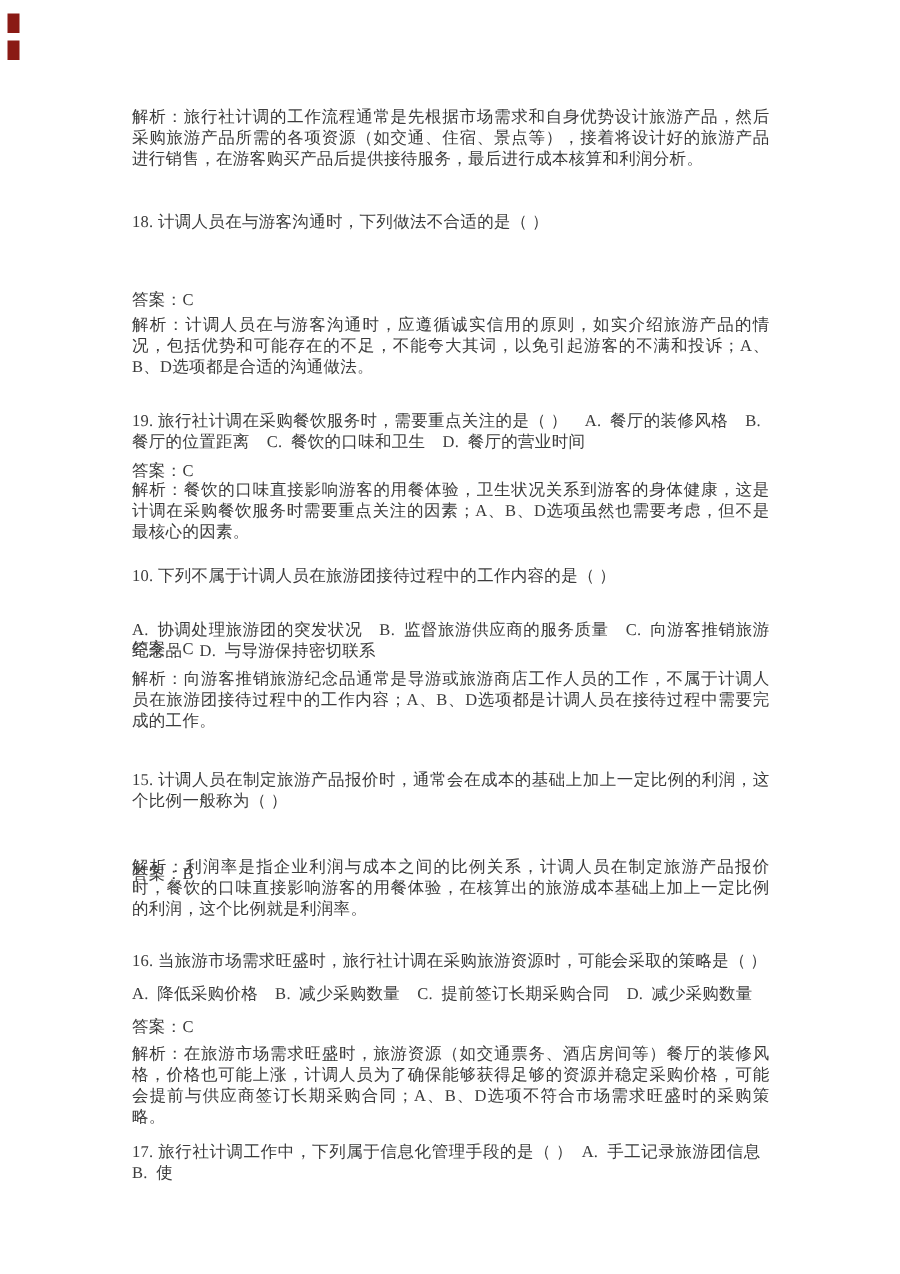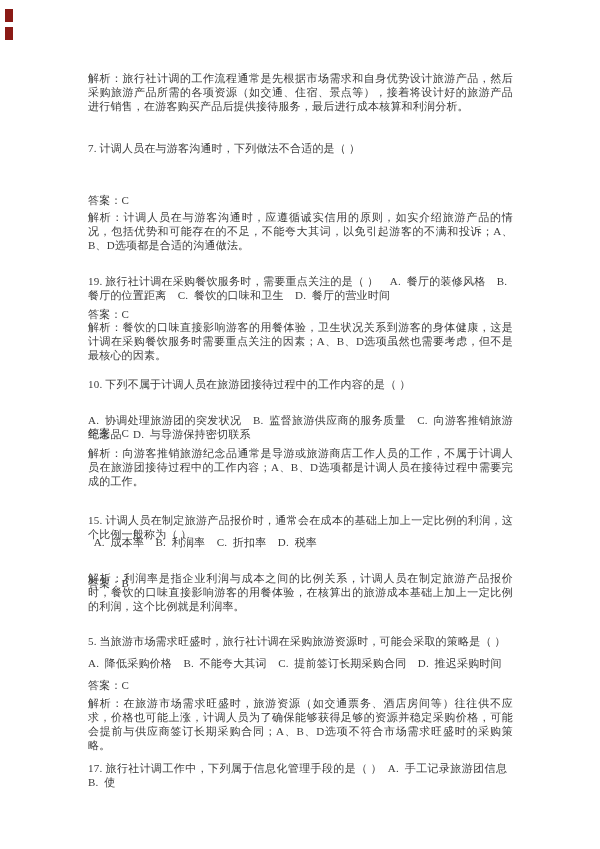--- a/index.html
+++ b/index.html
@@ -39,38 +39,37 @@
 </head>
 <body>
 
 <div class="page">
 
   <div class="red-mark m1"></div>
   <div class="red-mark m2"></div>
 
   <div class="blk" style="top:71px">解析：旅行社计调的工作流程通常是先根据市场需求和自身优势设计旅游产品，然后采购旅游产品所需的各项资源（如交通、住宿、景点等），接着将设计好的旅游产品进行销售，在游客购买产品后提供接待服务，最后进行成本核算和利润分析。</div>
 
-  <div class="blk" style="top:141px">7. 计调人员在与游客沟通时，下列做法不合适的是（ ）</div>
+  <div class="blk" style="top:141px">18. 计调人员在与游客沟通时，下列做法不合适的是（ ）</div>
   <div class="blk" style="top:193px">答案：C</div>
   <div class="blk" style="top:210px">解析：计调人员在与游客沟通时，应遵循诚实信用的原则，如实介绍旅游产品的情况，包括优势和可能存在的不足，不能夸大其词，以免引起游客的不满和投诉；A、B、D选项都是合适的沟通做法。</div>
 
   <div class="blk" style="top:274px">19. 旅行社计调在采购餐饮服务时，需要重点关注的是（ ）  A. 餐厅的装修风格  B. 餐厅的位置距离  C. 餐饮的口味和卫生  D. 餐厅的营业时间</div>
   <div class="blk" style="top:307px">答案：C</div>
   <div class="blk" style="top:320px">解析：餐饮的口味直接影响游客的用餐体验，卫生状况关系到游客的身体健康，这是计调在采购餐饮服务时需要重点关注的因素；A、B、D选项虽然也需要考虑，但不是最核心的因素。</div>
 
   <div class="blk" style="top:377px">10. 下列不属于计调人员在旅游团接待过程中的工作内容的是（ ）</div>
   <div class="blk" style="top:413px">A. 协调处理旅游团的突发状况  B. 监督旅游供应商的服务质量  C. 向游客推销旅游纪念品  D. 与导游保持密切联系</div>
   <div class="blk" style="top:426px">答案：C</div>
   <div class="blk" style="top:446px">解析：向游客推销旅游纪念品通常是导游或旅游商店工作人员的工作，不属于计调人员在旅游团接待过程中的工作内容；A、B、D选项都是计调人员在接待过程中需要完成的工作。</div>
 
   <div class="blk" style="top:513px">15. 计调人员在制定旅游产品报价时，通常会在成本的基础上加上一定比例的利润，这个比例一般称为（ ）</div>
-  <div class="blk" style="top:535px"> A. 成本率  B. 利润率  C. 折扣率  D. 税率</div>
   <div class="blk" style="top:576px">答案：B</div>
   <div class="blk" style="top:571px">解析：利润率是指企业利润与成本之间的比例关系，计调人员在制定旅游产品报价时，餐饮的口味直接影响游客的用餐体验，在核算出的旅游成本基础上加上一定比例的利润，这个比例就是利润率。</div>
 
-  <div class="blk" style="top:634px">5. 当旅游市场需求旺盛时，旅行社计调在采购旅游资源时，可能会采取的策略是（ ）</div>
-  <div class="blk" style="top:656px">A. 降低采购价格  B. 不能夸大其词  C. 提前签订长期采购合同  D. 推迟采购时间</div>
+  <div class="blk" style="top:634px">16. 当旅游市场需求旺盛时，旅行社计调在采购旅游资源时，可能会采取的策略是（ ）</div>
+  <div class="blk" style="top:656px">A. 降低采购价格  B. 减少采购数量  C. 提前签订长期采购合同  D. 减少采购数量</div>
   <div class="blk" style="top:678px">答案：C</div>
-  <div class="blk" style="top:696px">解析：在旅游市场需求旺盛时，旅游资源（如交通票务、酒店房间等）往往供不应求，价格也可能上涨，计调人员为了确保能够获得足够的资源并稳定采购价格，可能会提前与供应商签订长期采购合同；A、B、D选项不符合市场需求旺盛时的采购策略。</div>
+  <div class="blk" style="top:696px">解析：在旅游市场需求旺盛时，旅游资源（如交通票务、酒店房间等）餐厅的装修风格，价格也可能上涨，计调人员为了确保能够获得足够的资源并稳定采购价格，可能会提前与供应商签订长期采购合同；A、B、D选项不符合市场需求旺盛时的采购策略。</div>
 
   <div class="blk" style="top:761px">17. 旅行社计调工作中，下列属于信息化管理手段的是（ ） A. 手工记录旅游团信息 B. 使</div>
 
 </div>
 
 </body></html>

